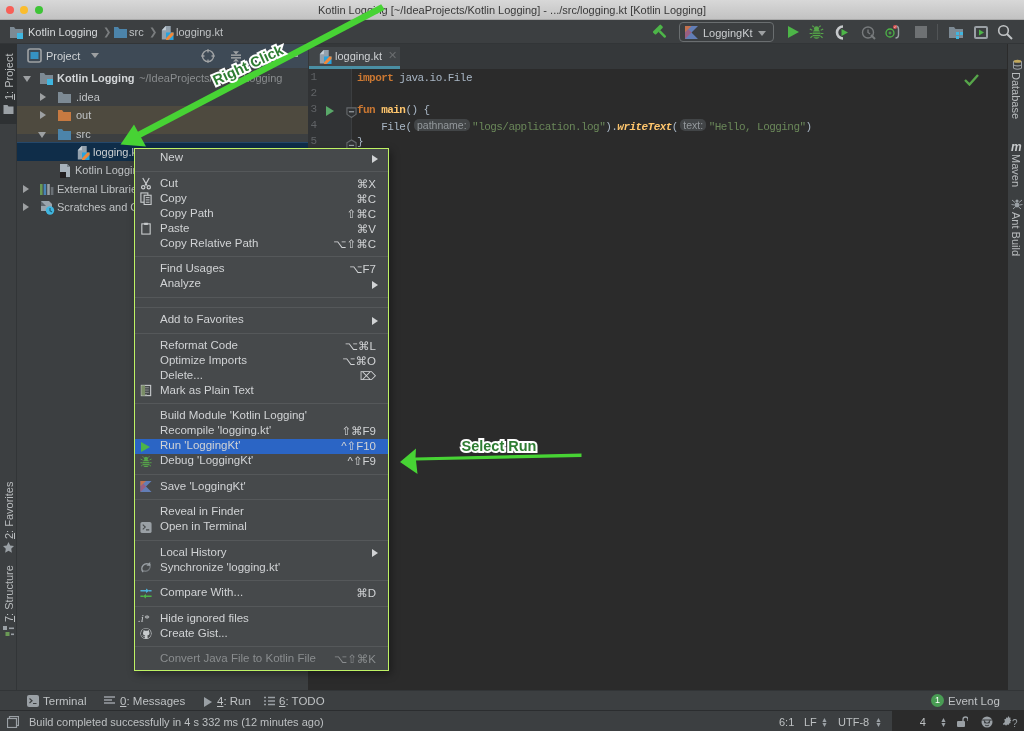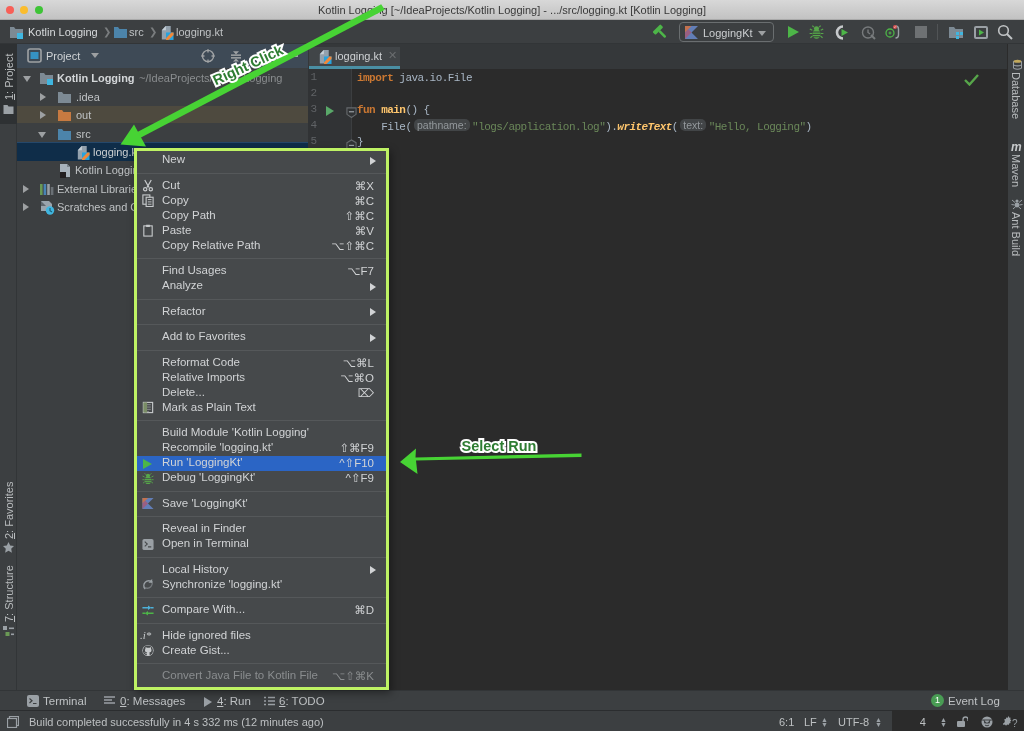--- a/index.html
+++ b/index.html
@@ -40,21 +40,21 @@
 .fname { color:#ffc66d; font-weight:bold; }
 .str { color:#6a8759; }
 .chip { display:inline-block; background:#424547; color:#93989c; border-radius:5px; font-size:10.5px; line-height:12px; letter-spacing:normal; font-family:"Liberation Sans",sans-serif; padding:0 3px; vertical-align:0.5px; margin:0 2.5px; }
 .wtext { color:#ffc66d; font-style:italic; font-weight:bold; }
 
 #bottombar { left:0; top:690px; width:1024px; height:20px; background:#3c3f41; border-top:1px solid #323537; }
 .bitem { position:absolute; top:4px; font-size:11.5px; color:#bfc2c4; }
 #statusbar { left:0; top:710px; width:892px; height:21px; background:#3c3f41; border-top:1px solid #2b2d2f; }
 .sitem { position:absolute; top:5px; font-size:11px; color:#bdc0c2; }
 
-#menu { left:134px; top:148px; width:255px; background:#46494b; border:3px solid #bef264; padding:1.5px 0 3.5px 0; box-shadow:2px 3px 8px rgba(0,0,0,.4); }
+#menu { left:134px; top:148px; width:255px; background:#46494b; border:1px solid #bef264; padding:1.5px 0 3.5px 0; box-shadow:2px 3px 8px rgba(0,0,0,.4); }
 .mi { position:relative; height:15px; font-size:11.5px; color:#d1d3d5; white-space:nowrap; }
 .mi .lbl { position:absolute; left:25px; top:0.5px; }
 .mi .sc { position:absolute; right:12px; top:0.5px; }
 .mi .arr { position:absolute; right:10px; top:4px; width:0; height:0; border-left:6px solid #d1d3d5; border-top:4px solid transparent; border-bottom:4px solid transparent; }
 .mi .ic { position:absolute; left:4px; top:1px; width:14px; height:13px; }
 .msep { height:10.5px; position:relative; }
 .msep:after { content:""; position:absolute; left:0; right:0; top:5px; height:1px; background:#55585a; }
 .mi.hl { background:#2b65c5;text-decoration:underline; }
 .mi.dis { color:#8a8d8f; }
 </style>
@@ -213,21 +213,21 @@
     <span class="txt" style="left:40px;font-weight:bold;color:#d4d7d9;">Kotlin Logging</span>
     <span class="txt" style="left:122px;color:#8a8d8f;">~/IdeaProjects/Kotlin Logging</span>
   </div>
   <div class="trow" style="top:44px;">
     <span class="chv chv-r" style="left:23px;"></span>
     <svg class="abs" style="left:40px;top:2px;" width="15" height="14" viewBox="0 0 15 14">
         <path d="M1 2h4l1.5 2H14v9H1z" fill="#7d8a94"></path>
       </svg>
     <span class="txt" style="left:59px;">.idea</span>
   </div>
-  <div class="trow" style="top:61.5px;height:17px;background:#4e4a3f;">
+  <div class="trow" style="top:61.5px;height:28px;background:#4e4a3f;">
     <span class="chv chv-r" style="left:23px;"></span>
     <svg class="abs" style="left:40px;top:2px;" width="15" height="14" viewBox="0 0 15 14">
         <path d="M1 2h4l1.5 2H14v9H1z" fill="#c77a41"></path>
       </svg>
     <span class="txt" style="left:59px;">out</span>
   </div>
   <div class="trow" style="top:80.5px;">
     <span class="chv chv-d" style="left:21px;"></span>
     <svg class="abs" style="left:40px;top:2px;" width="15" height="14" viewBox="0 0 15 14">
         <path d="M1 2h4l1.5 2H14v9H1z" fill="#4c84aa"></path>
@@ -403,36 +403,32 @@
   <div class="msep"></div>
   <div class="mi">
       <span class="lbl">Find Usages</span>
       <span class="sc">⌥F7</span>
     </div>
   <div class="mi">
       <span class="lbl">Analyze</span>
       <span class="arr"></span>
     </div>
   <div class="msep"></div>
-  <div class="mi">
-      <span class="lbl">Refactor</span>
-      <span class="arr"></span>
-    </div>
   <div class="msep"></div>
   <div class="mi">
       <span class="lbl">Add to Favorites</span>
       <span class="arr"></span>
     </div>
   <div class="msep"></div>
   <div class="mi">
       <span class="lbl">Reformat Code</span>
       <span class="sc">⌥⌘L</span>
     </div>
   <div class="mi">
-      <span class="lbl">Relative Imports</span>
+      <span class="lbl">Optimize Imports</span>
       <span class="sc">⌥⌘O</span>
     </div>
   <div class="mi">
       <span class="lbl">Delete...</span>
       <span class="sc">⌦</span>
     </div>
   <div class="mi">
       <svg class="ic" viewBox="0 0 14 14">
         <rect x="2" y="1.5" width="10" height="11" fill="none" stroke="#c7cacc" stroke-width="1.2"></rect>
         <path d="M4 4h6M4 6.5h6M4 9h6M4 11.5h4" stroke="#8e9193" stroke-width="1"></path>

